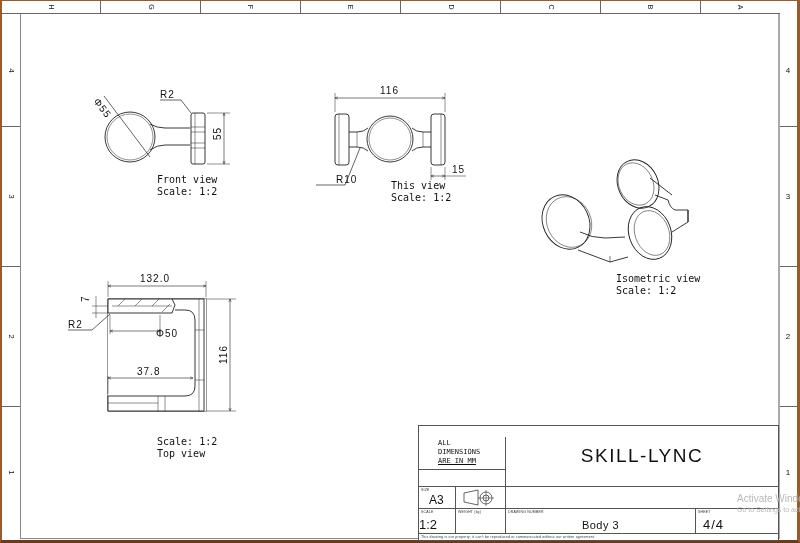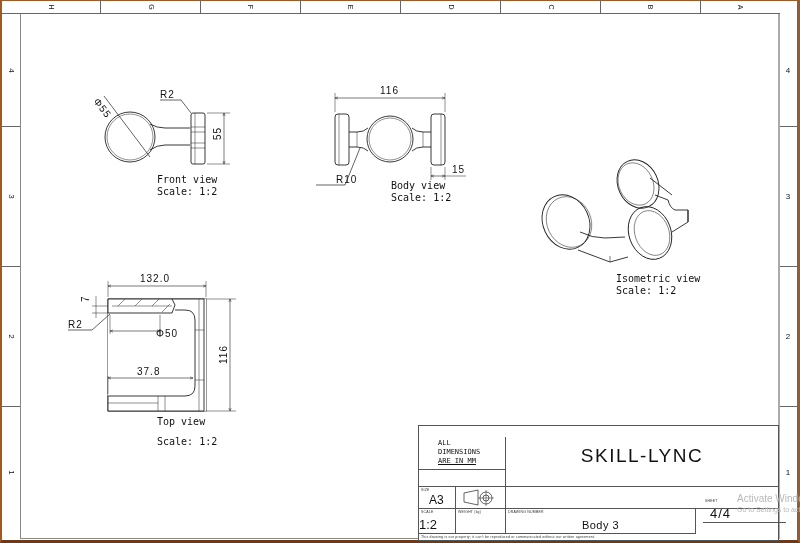--- a/index.html
+++ b/index.html
@@ -197,33 +197,33 @@
 
 <div class="dim" style="left:100px; top:96px; transform:rotate(52deg); transform-origin:left top;">Φ55</div>
 <div class="dim" style="left:160px; top:89px;">R2</div>
 <div class="dim" style="left:212px; top:140px; transform:rotate(-90deg); transform-origin:left top;">55</div>
 <div class="lbl" style="left:157px; top:174px;">Front view</div>
 <div class="lbl" style="left:157px; top:186px;">Scale:  1:2</div>
 
 <div class="dim" style="left:380px; top:85px;">116</div>
 <div class="dim" style="left:336px; top:174px;">R10</div>
 <div class="dim" style="left:452px; top:164px;">15</div>
-<div class="lbl" style="left:391px; top:180px;">Body view</div>
+<div class="lbl" style="left:391px; top:180px;">This view</div>
 <div class="lbl" style="left:391px; top:192px;">Scale:  1:2</div>
 
 <div class="lbl" style="left:616px; top:273px;">Isometric view</div>
 <div class="lbl" style="left:616px; top:285px;">Scale:  1:2</div>
 
 <div class="dim" style="left:140px; top:273px;">132.0</div>
 <div class="dim" style="left:80px; top:302px; transform:rotate(-90deg); transform-origin:left top;">7</div>
 <div class="dim" style="left:68px; top:319px;">R2</div>
 <div class="dim" style="left:124px; top:328px;margin-left:32px;">Φ50</div>
 <div class="dim" style="left:137px; top:366px;">37.8</div>
 <div class="dim" style="left:218px; top:364px; transform:rotate(-90deg); transform-origin:left top;">116</div>
-<div class="lbl" style="left:157px; top:416px;">Top view</div>
+<div class="lbl" style="left:157px; top:448px;">Top view</div>
 <div class="lbl" style="left:157px; top:436px;">Scale:  1:2</div>
 
 <div class="tb">
   <div class="c" style="left:0; top:11px; width:87px; height:33px;">
     <div class="lbl" style="left:19px; top:2px; font-size:7px; line-height:9px;">ALL</div>
     <div class="lbl" style="left:19px; top:11px; font-size:7px; line-height:9px;">DIMENSIONS</div>
     <div class="lbl" style="left:19px; top:20px; font-size:7px; line-height:9px; text-decoration:underline;">ARE IN MM</div>
   </div>
   <div class="c" style="left:0; top:33px; width:87px; height:28px;"></div>
   <div class="c" style="left:87px; top:0; width:273px; height:61px;">
@@ -247,21 +247,21 @@
     <div class="tiny" style="left:2px; top:1px;">SCALE</div>
     <div style="position:absolute; left:0; top:8px; font-family:'Liberation Sans', sans-serif; font-size:13px;">1:2</div>
   </div>
   <div class="c" style="left:37px; top:83px; width:50px; height:25px;">
     <div class="tiny" style="left:2px; top:1px;">WEIGHT (kg)</div>
   </div>
   <div class="c" style="left:87px; top:83px; width:190px; height:25px;">
     <div class="tiny" style="left:2px; top:1px;">DRAWING NUMBER</div>
     <div style="position:absolute; left:0; width:100%; top:10px; text-align:center; font-family:'Liberation Sans', sans-serif; font-size:11px; letter-spacing:0.5px;">Body 3</div>
   </div>
-  <div class="c" style="left:277px; top:72px; width:83px; height:25px; border-right:none;margin-left:7px;">
+  <div class="c" style="left:277px; top:83px; width:83px; height:25px; border-right:none;">
     <div class="tiny" style="left:2px; top:1px;">SHEET</div>
     <div style="position:absolute; left:7px; top:8px; font-family:'Liberation Sans', sans-serif; font-size:13px; letter-spacing:1px;">4/4</div>
   </div>
   <div style="position:absolute; left:0; top:108px; width:359px; height:7px; overflow:hidden;">
     <div class="tiny" style="left:2px; top:1px;">This drawing is our property; it can't be reproduced or communicated without our written agreement.</div>
   </div>
 </div>
 
 <div class="watermark" style="left:737px; top:493px; font-size:10px;">Activate Windows</div>
 <div class="watermark" style="left:737px; top:506px; font-size:7px;">Go to Settings to activate Windows.</div>

